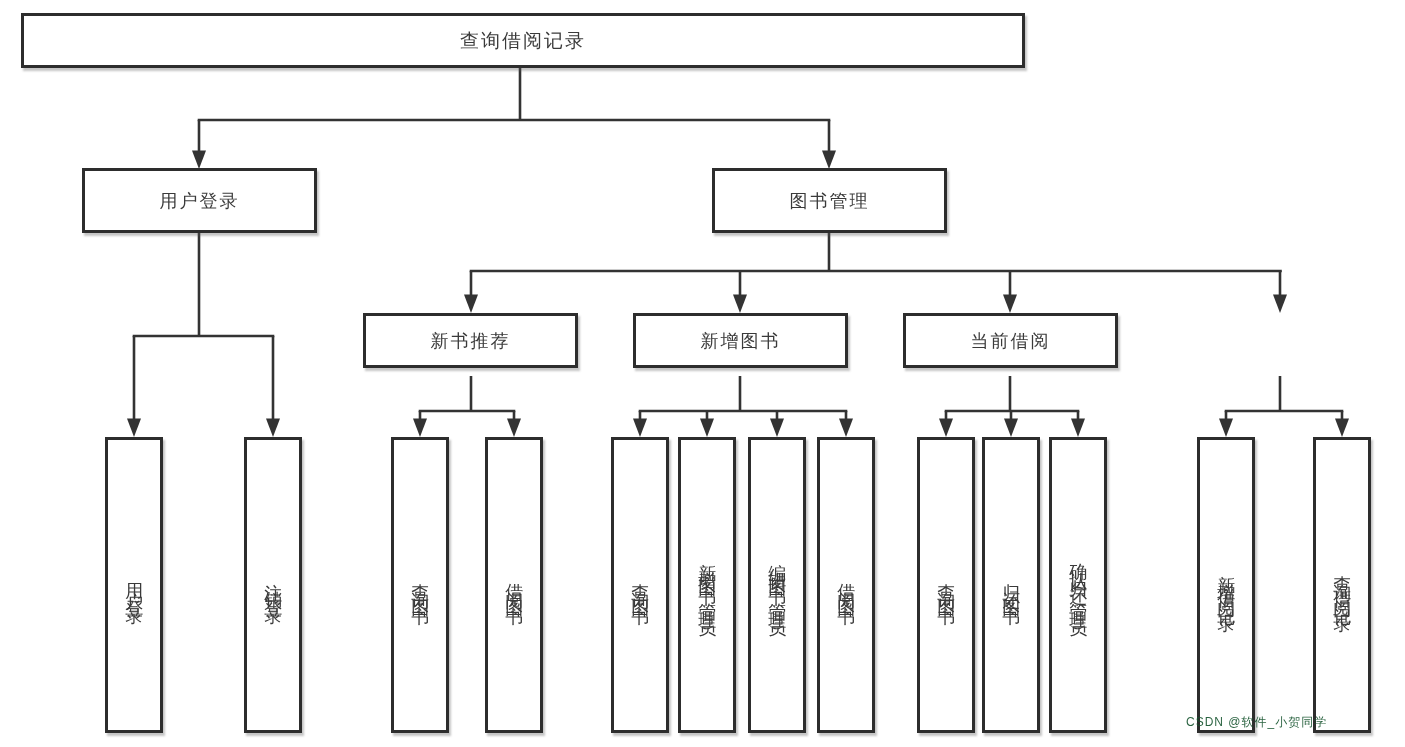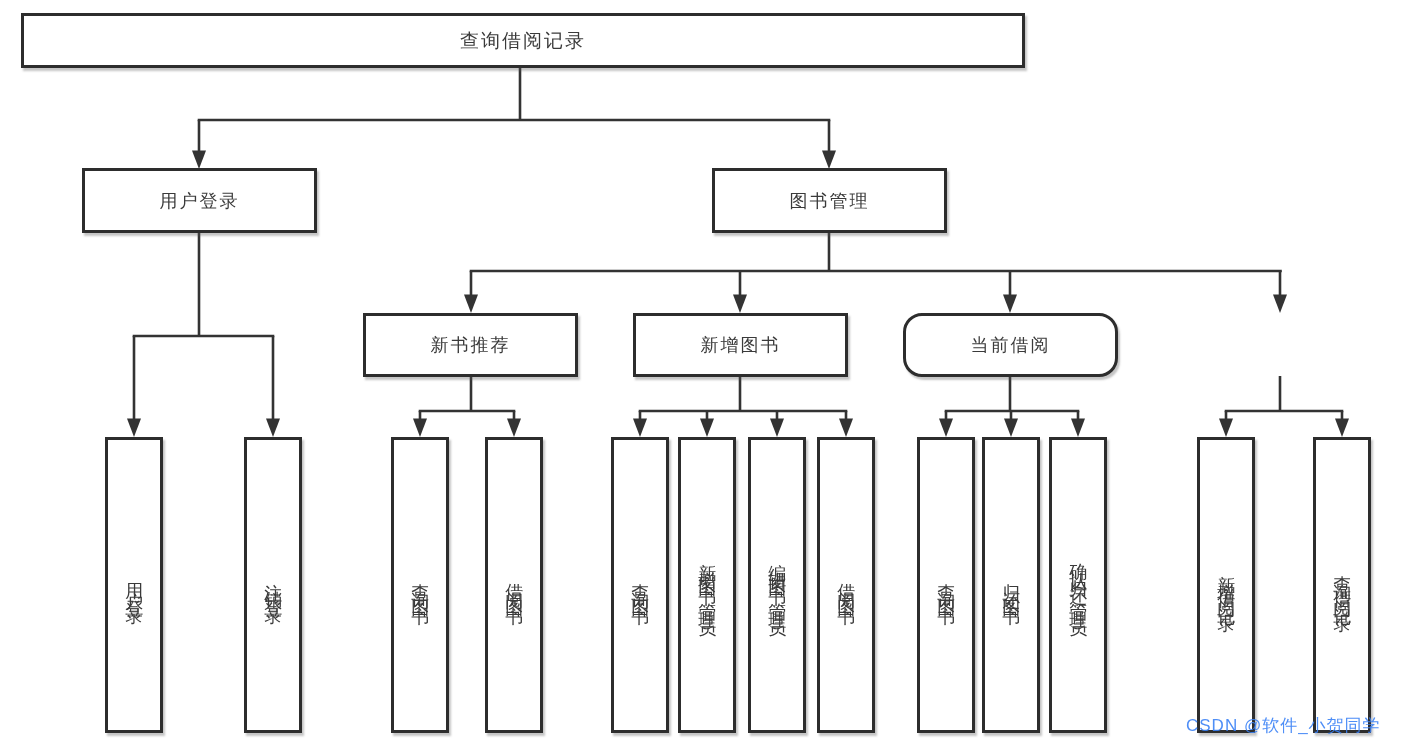--- a/index.html
+++ b/index.html
@@ -32,39 +32,39 @@
     justify-content: center;
     color: #3a3a3a;
     z-index: 2;
   }
   .h-label {
     font-size: 18px;
     letter-spacing: 2px;
     white-space: nowrap;
   }
   .root .h-label { font-size: 19px; }
-  .branch { width: 215px; height: 64px; top: 313px; }
+  .branch { width: 215px; height: 55px; top: 313px; }
   .lvl2   { width: 235px; height: 65px; top: 168px; }
   .leaf   { width: 58px;  height: 296px; top: 437px; }
   .v-label {
     writing-mode: vertical-rl;
     text-orientation: mixed;
     font-size: 18px;
     letter-spacing: 8px;
     line-height: 1.15;
     max-height: 290px;
     white-space: nowrap;
   }
   .watermark {
     position: absolute;
     left: 1186px;
     top: 714px;
-    font-size: 17px;
+    font-size: 12px;
     letter-spacing: 1px;
-    color: #3b82f6;
+    color: #14532d;
     opacity: 0.9;
     z-index: 6;
     white-space: nowrap;
   }
 </style>
 </head>
 <body>
 
 <div id="canvas">
 
@@ -147,21 +147,21 @@
   <div class="node lvl2" style="left:712px;">
     <span class="h-label">图书管理</span>
   </div>
 
   <div class="node branch" style="left:363px;">
     <span class="h-label">新书推荐</span>
   </div>
   <div class="node branch" style="left:633px;">
     <span class="h-label">新增图书</span>
   </div>
-  <div class="node branch" style="left:903px;border-radius:19px;">
+  <div class="node branch" style="left:903px;">
     <span class="h-label">当前借阅</span>
   </div>
 
   <div class="node leaf" style="left:105px;">
     <span class="v-label">用户登录</span>
   </div>
   <div class="node leaf" style="left:244px;">
     <span class="v-label">注销登录</span>
   </div>
 

